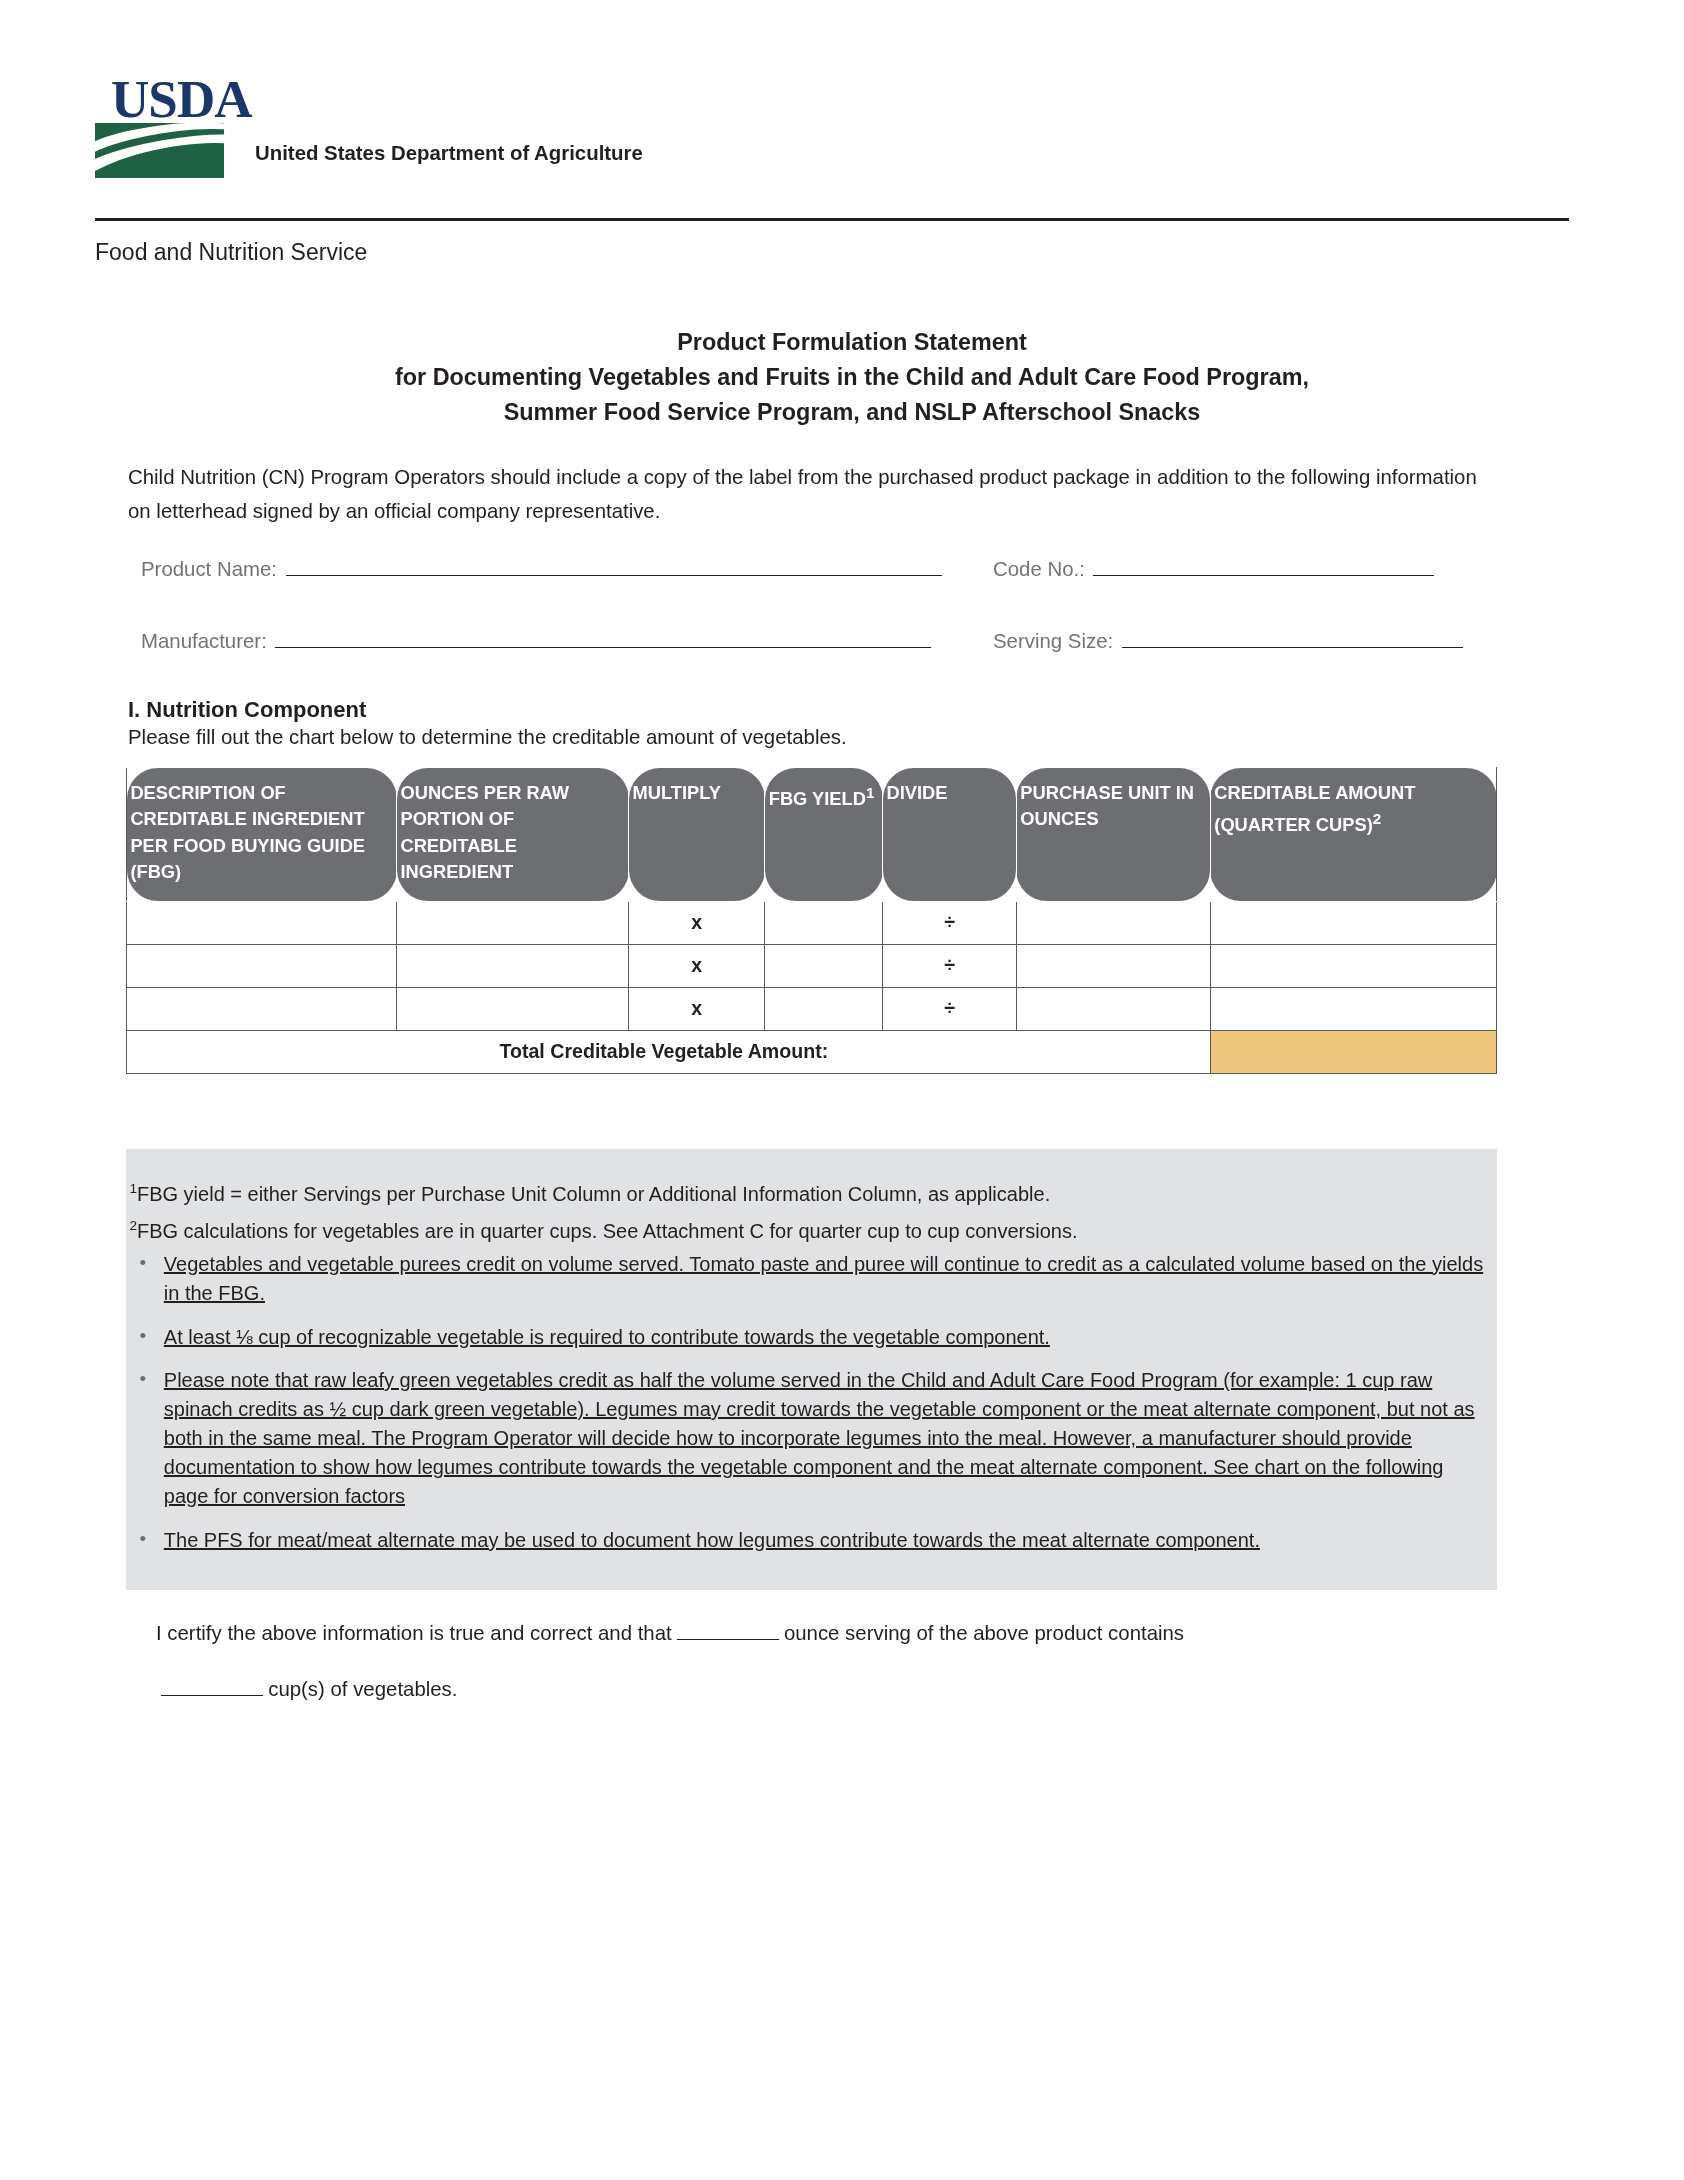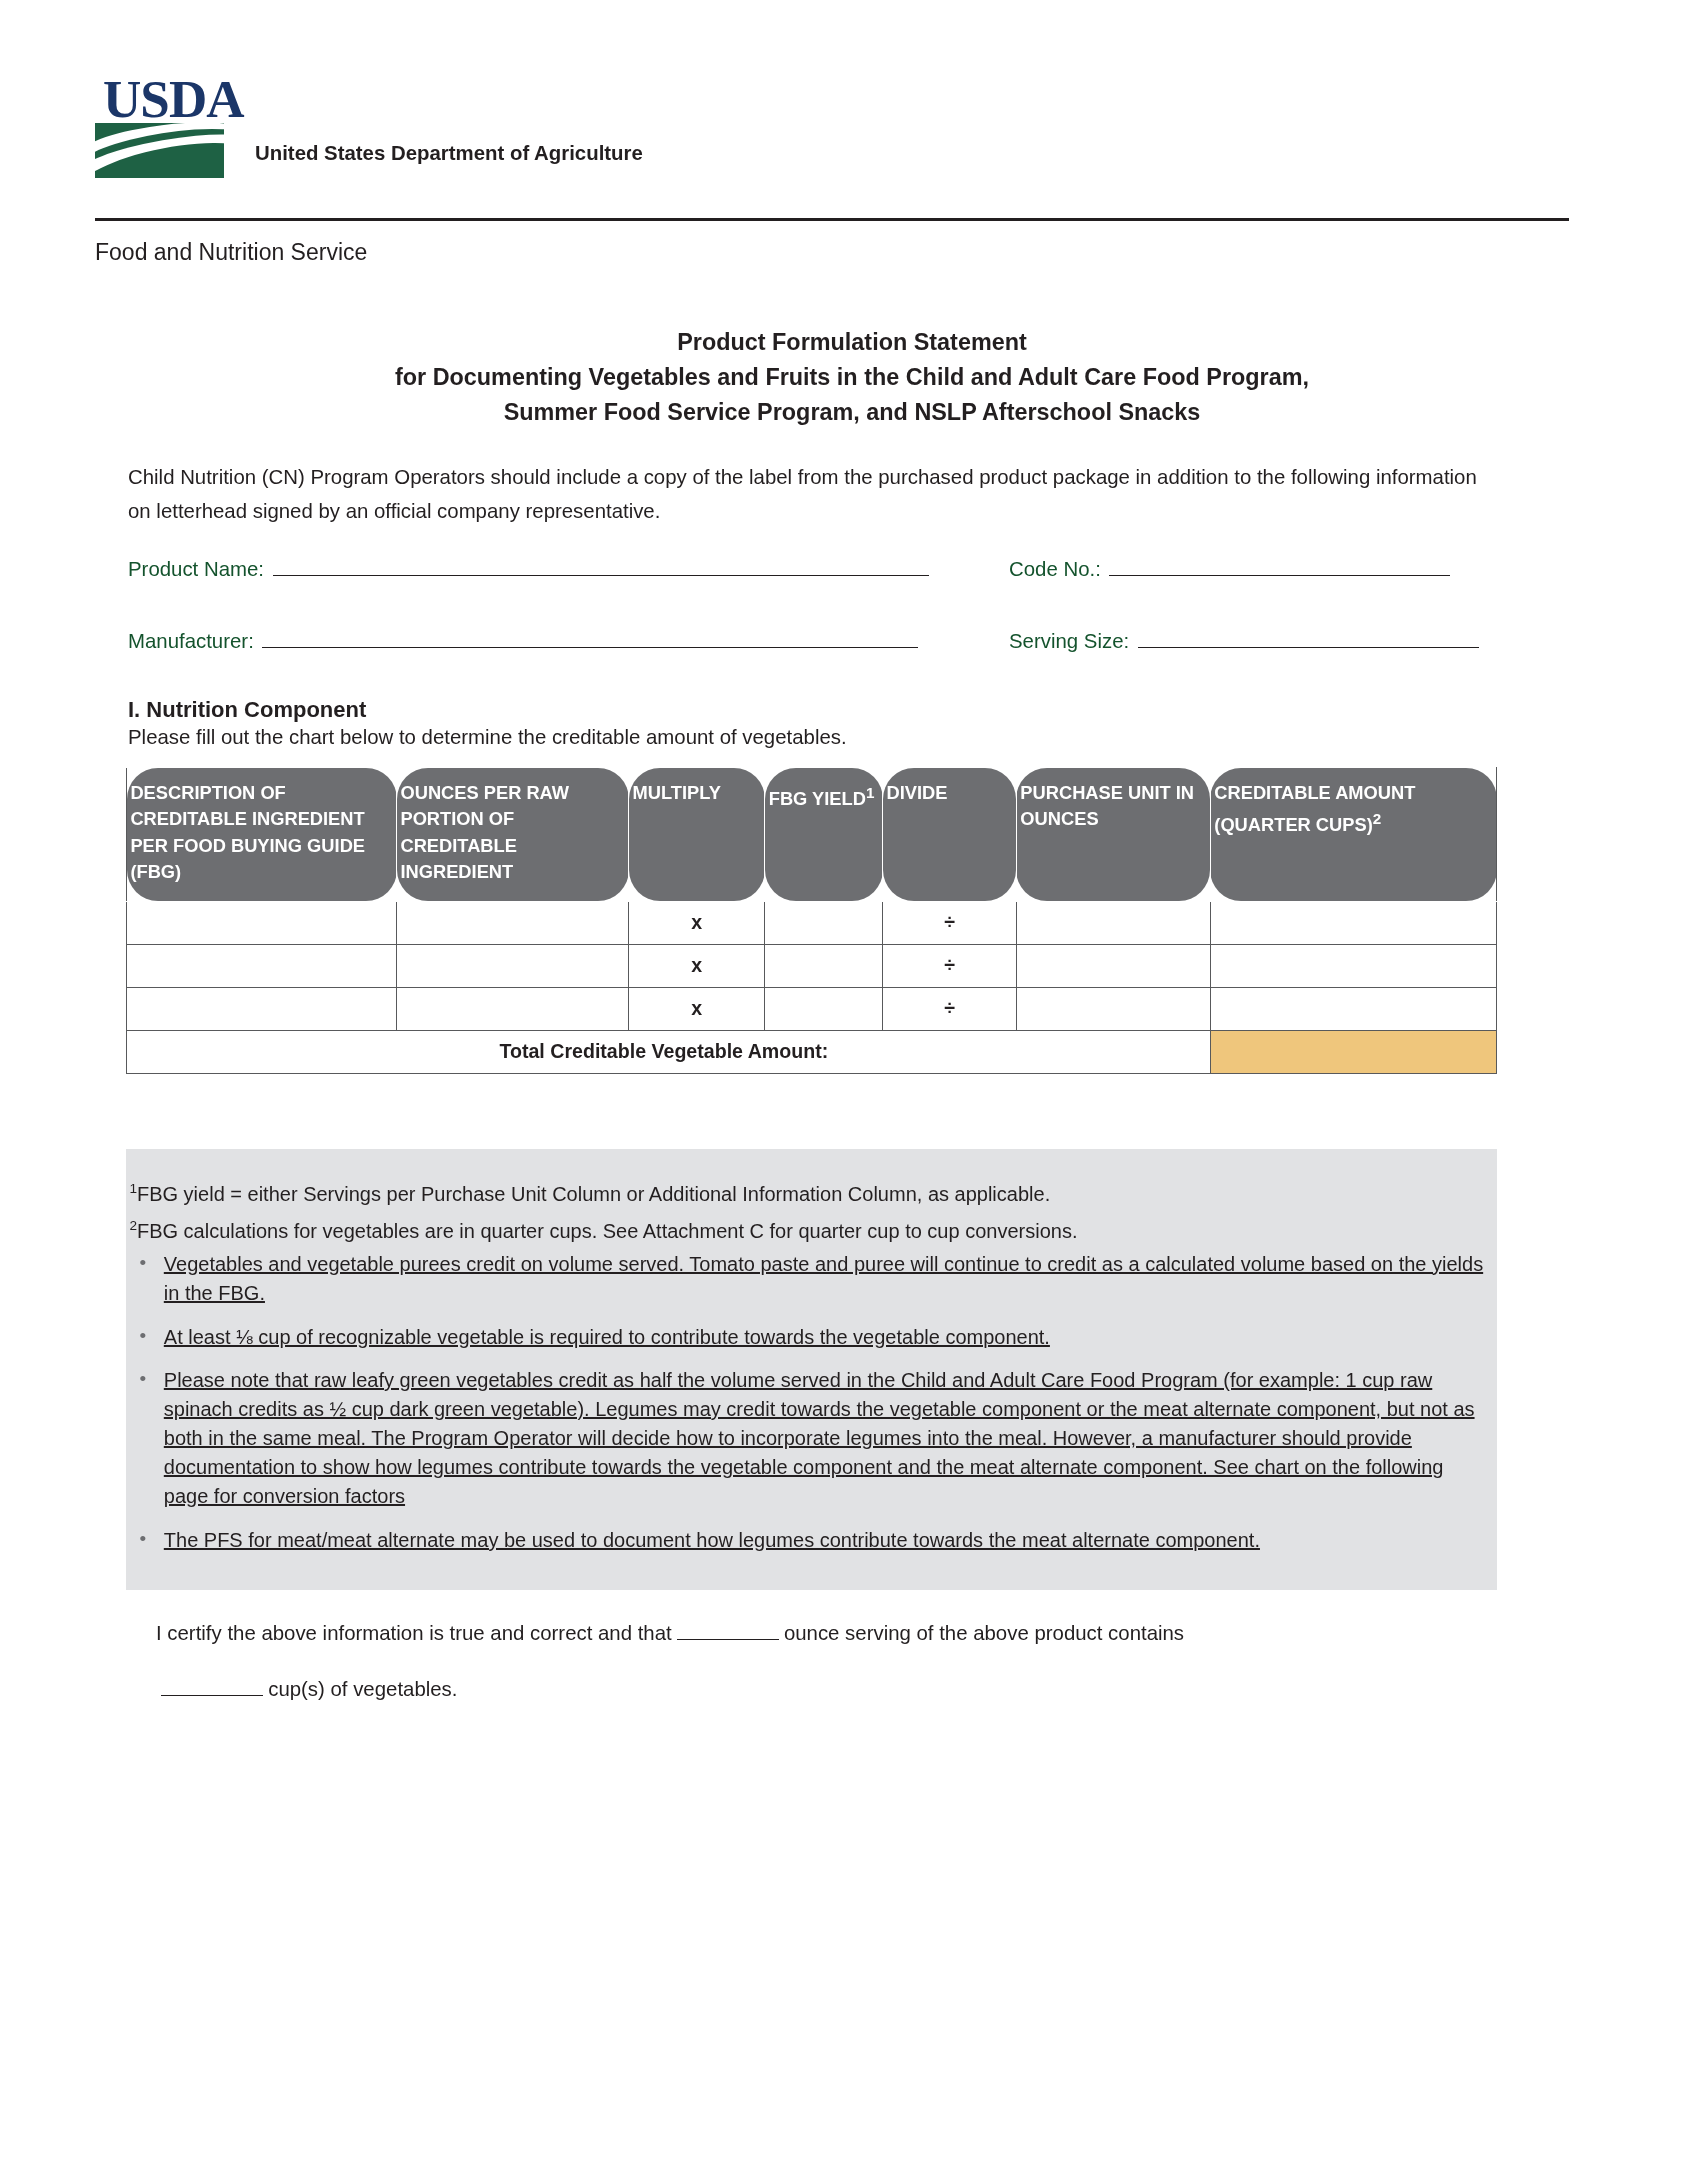--- a/index.html
+++ b/index.html
@@ -32,21 +32,21 @@
     align-items: flex-end;
   }
   .usda-logo {
     width: 129px;
     height: 102px;
     position: relative;
     flex: 0 0 auto;
   }
   .usda-wordmark {
     position: absolute;
-    left: 8px;
+    left: 16px;
     top: 0;
     font-family: "Liberation Serif", serif;
     font-weight: bold;
     font-size: 53px;
     line-height: 49px;
     letter-spacing: -0.9px;
     color: #1b3668;
   }
   .usda-field {
     position: absolute;
@@ -143,27 +143,26 @@
     width: 1363px;
     font-size: 20.4px;
     line-height: 34px;
     color: #231f20;
     margin-top: 13px;
   }
 
   
   .field-row {
     position: absolute;
-    left: 128px;
+    left: 141px;
     width: 1380px;
     font-size: 20.4px;
-    color: #14532d;
+    color: #737373;
     display: flex;
     align-items: baseline;
-    gap: 29px;
   }
   .field-row.r1 { top: 558px; }
   .field-row.r2 { top: 630px; }
 
   .fld {
     display: flex;
     align-items: baseline;
     white-space: nowrap;
   }
   .fld-left { width: 852px; }

